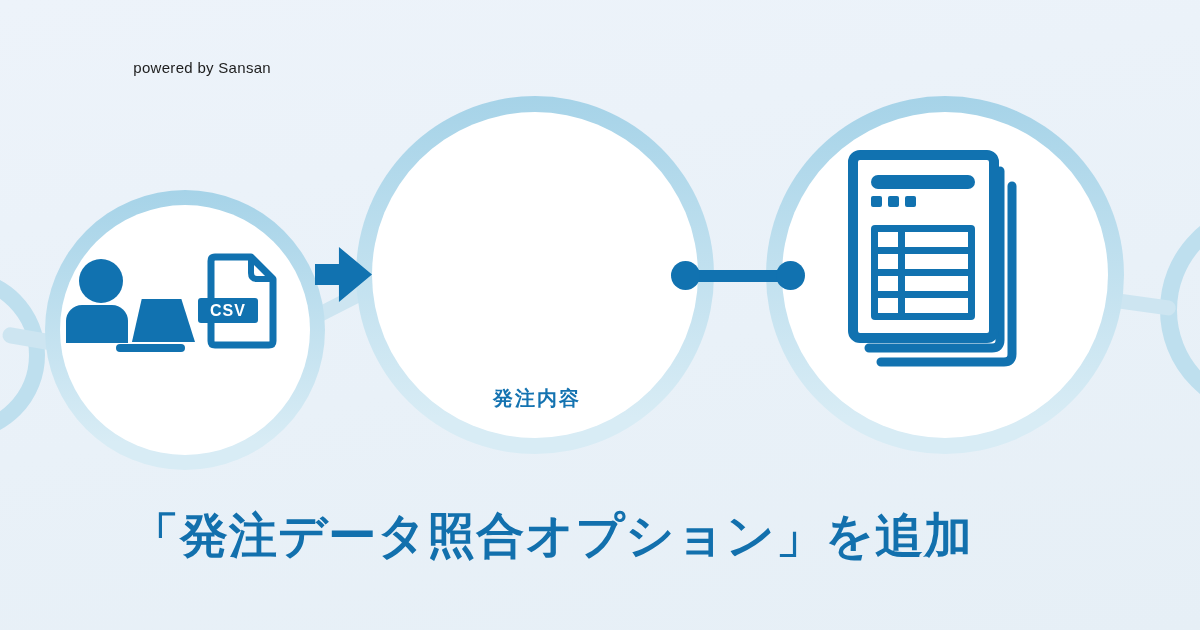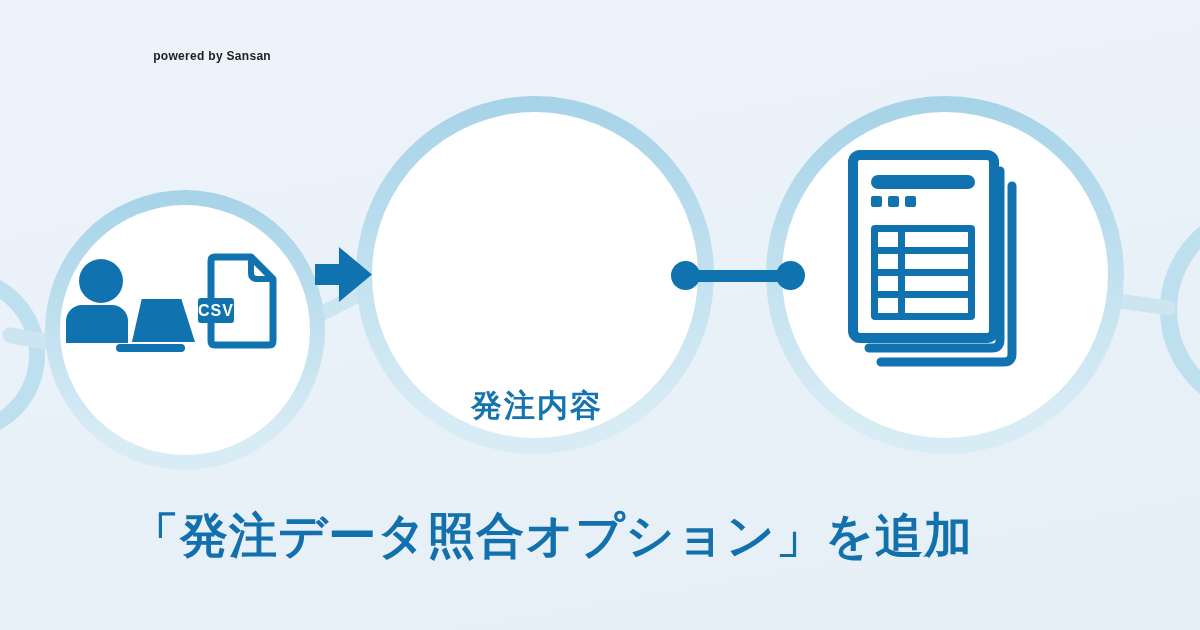--- a/index.html
+++ b/index.html
@@ -29,56 +29,56 @@
   .band-left{ left:2px; top:333px; width:82px; height:16px; transform:rotate(10deg); }
   .band-person-order{ left:312px; top:296px; width:58px; height:15px; transform:rotate(-27deg); }
   .band-right{ left:1112px; top:297px; width:64px; height:15px; transform:rotate(8deg); }
 
   
   .logo{ position:absolute; left:55px; top:42px; width:216px; }
   .logo-row{ display:flex; align-items:flex-end; }
   .logo-word{ font-size:62px; line-height:1; font-weight:bold; color:#1d1d1d; letter-spacing:-2px; }
   .logo-o{ width:48px; height:48px; border:13px solid #2f9bd6; border-radius:50%;
            margin:0 5px 2px 8px; flex:0 0 auto; }
-  .powered{ margin-top:7px; text-align:right; font-size:12px; font-weight:bold;
+  .powered{ margin-top:17px; text-align:right; font-size:15px; font-weight:normal;
             color:#1d1d1d; letter-spacing:0.3px; }
 
   
   .person-head{ position:absolute; left:79px; top:259px; width:44px; height:44px;
                 border-radius:50%; background:#1172b0; }
   .person-body{ position:absolute; left:66px; top:305px; width:62px; height:38px;
                 background:#1172b0; border-radius:16px 16px 0 0; }
   .laptop-screen{ position:absolute; left:130px; top:299px; width:65px; height:43px;
                   background:#1172b0;
                   clip-path:polygon(18% 0, 79% 0, 100% 100%, 3% 100%); }
   .laptop-base{ position:absolute; left:116px; top:344px; width:69px; height:8px;
                 background:#1172b0; border-radius:4px; }
   .csv-doc{ position:absolute; left:204px; top:251px; }
-  .csv-badge{ position:absolute; left:198px; top:298px; width:36px; height:25px;
+  .csv-badge{ position:absolute; left:198px; top:298px; width:60px; height:25px;
               background:#1172b0; border-radius:3px; color:#ffffff;
               font-size:16px; font-weight:bold; letter-spacing:1px;
               display:flex; align-items:center; justify-content:center; }
 
   
   .arrow{ position:absolute; left:315px; top:247px; width:57px; height:55px; background:#1172b0;
           clip-path:polygon(0 31%, 42% 31%, 42% 0, 100% 50%, 42% 100%, 42% 69%, 0 69%); }
 
   
   .order-doc{ position:absolute; left:459px; top:156px; width:157px; height:210px;
               background:#ffffff; border:9px solid #1172b0; border-radius:8px;
               display:flex; flex-direction:column; align-items:center; }
   .order-title{ margin-top:24px; font-size:31px; font-weight:bold; letter-spacing:1px;
                 color:#1172b0; line-height:1; }
   .order-table{ margin-top:11px; width:108px; height:116px; background:#1172b0; border-radius:5px;
                 display:grid; grid-template-columns:25px 1fr; grid-auto-rows:1fr; gap:5px;
                 padding:7px; padding-top:15px; }
   .order-table .cell{ background:#ffffff; border-radius:1px; }
 
   .circle-label{ position:absolute; width:220px; text-align:center;
-                 font-size:31px; font-weight:bold; letter-spacing:2px; color:#1473b1; }
+                 font-size:20px; font-weight:bold; letter-spacing:2px; color:#1473b1; }
   .label-order{ left:427px; top:385px; }
   .label-invoice{ left:835px; top:385px; }
 
   
   .link-bar{ position:absolute; left:683px; top:270px; width:108px; height:12px;
              background:#1172b0; border-radius:6px; }
   .link-dot{ position:absolute; width:29px; height:29px; border-radius:50%; background:#1172b0; top:261px; }
   .link-dot-l{ left:671px; }
   .link-dot-r{ left:776px; }
 

